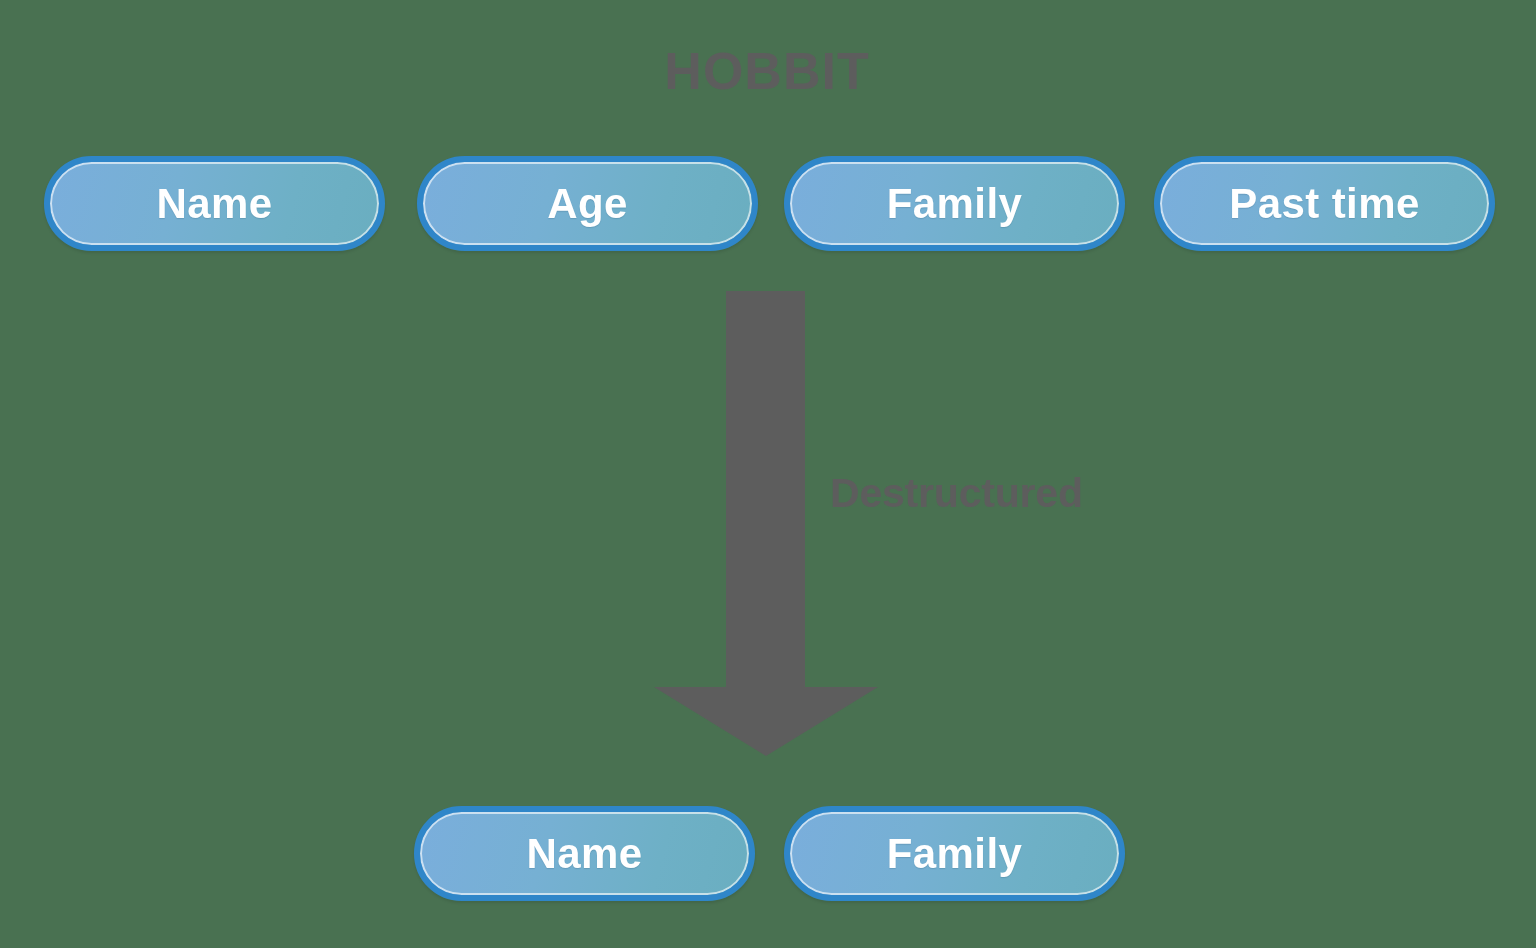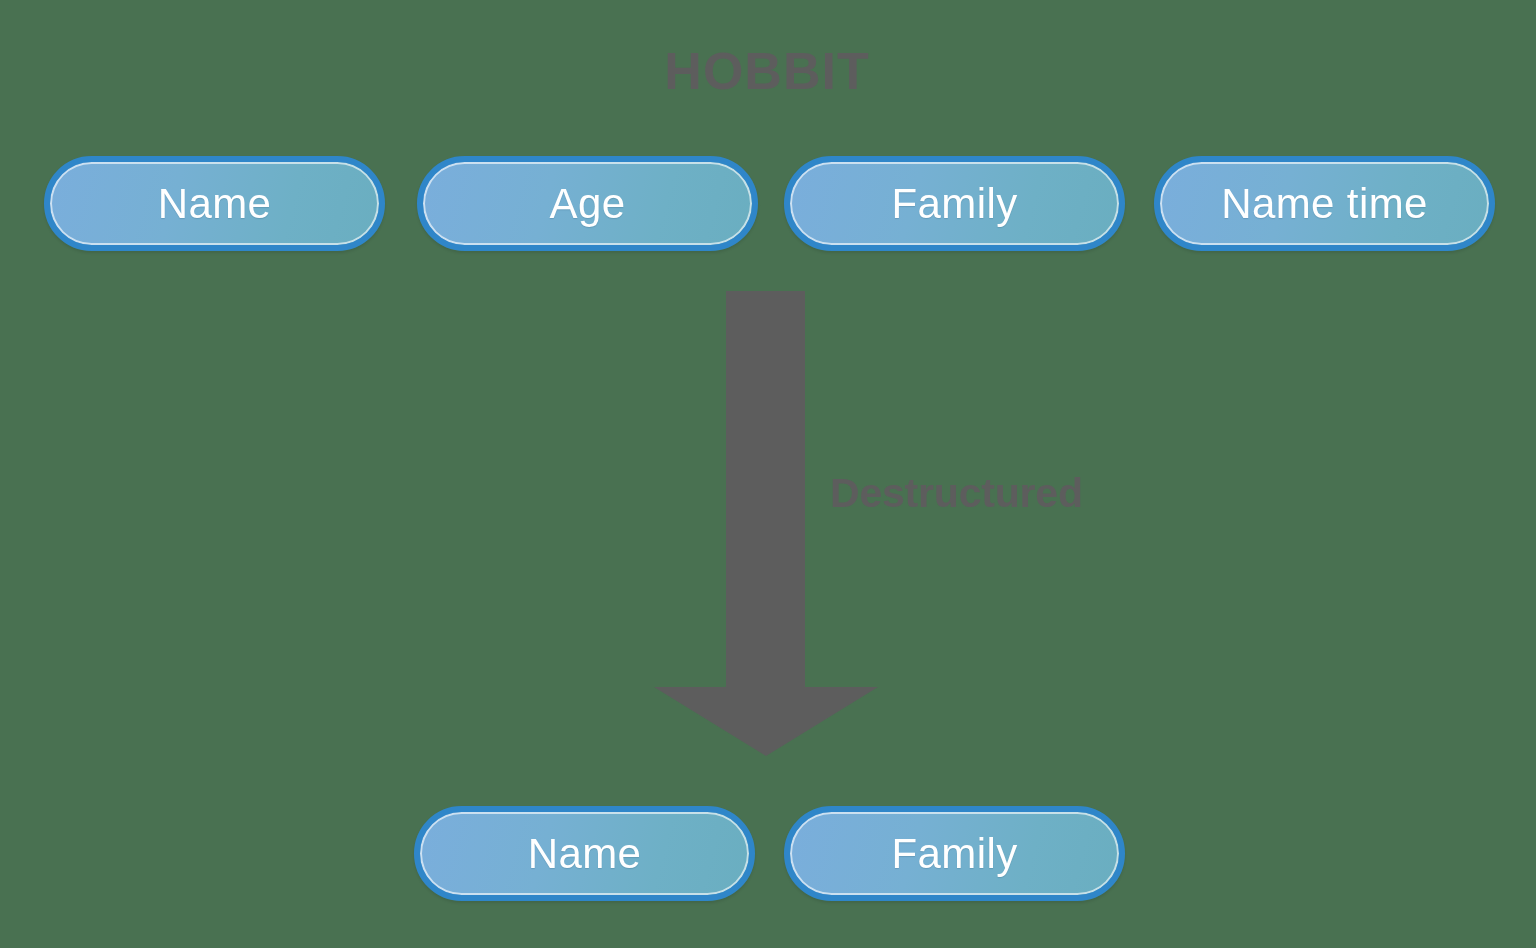--- a/index.html
+++ b/index.html
@@ -50,21 +50,21 @@
     box-shadow:
       inset 0 0 0 2px rgba(255,255,255,0.62),
       0 2px 3px rgba(0,0,0,0.10);
     display: flex;
     align-items: center;
     justify-content: center;
   }
 
   .pill-label {
     font-size: 42px;
-    font-weight: normal;
+    font-weight: bold;
     color: #ffffff;
     letter-spacing: 0.4px;
     line-height: 1;
     white-space: nowrap;
     user-select: none;
     text-shadow: 0 1px 1px rgba(40,80,110,0.22);
   }
 
   
   .arrow {
@@ -103,21 +103,21 @@
 
   <div class="pill" style="left:417px; top:156px; width:341px;">
     <span class="pill-label">Age</span>
   </div>
 
   <div class="pill" style="left:784px; top:156px; width:341px;">
     <span class="pill-label">Family</span>
   </div>
 
   <div class="pill" style="left:1154px; top:156px; width:341px;">
-    <span class="pill-label">Name time</span>
+    <span class="pill-label">Past time</span>
   </div>
 
   <svg class="arrow" viewBox="0 0 232 468" preserveAspectRatio="none">
     <polygon points="76,0 155,0 155,396 228,396 116,465 4,396 76,396" fill="#5d5d5d"></polygon>
   </svg>
 
   <div class="arrow-label">Destructured</div>
 
   <div class="pill" style="left:414px; top:806px; width:341px;">
     <span class="pill-label">Name</span>

